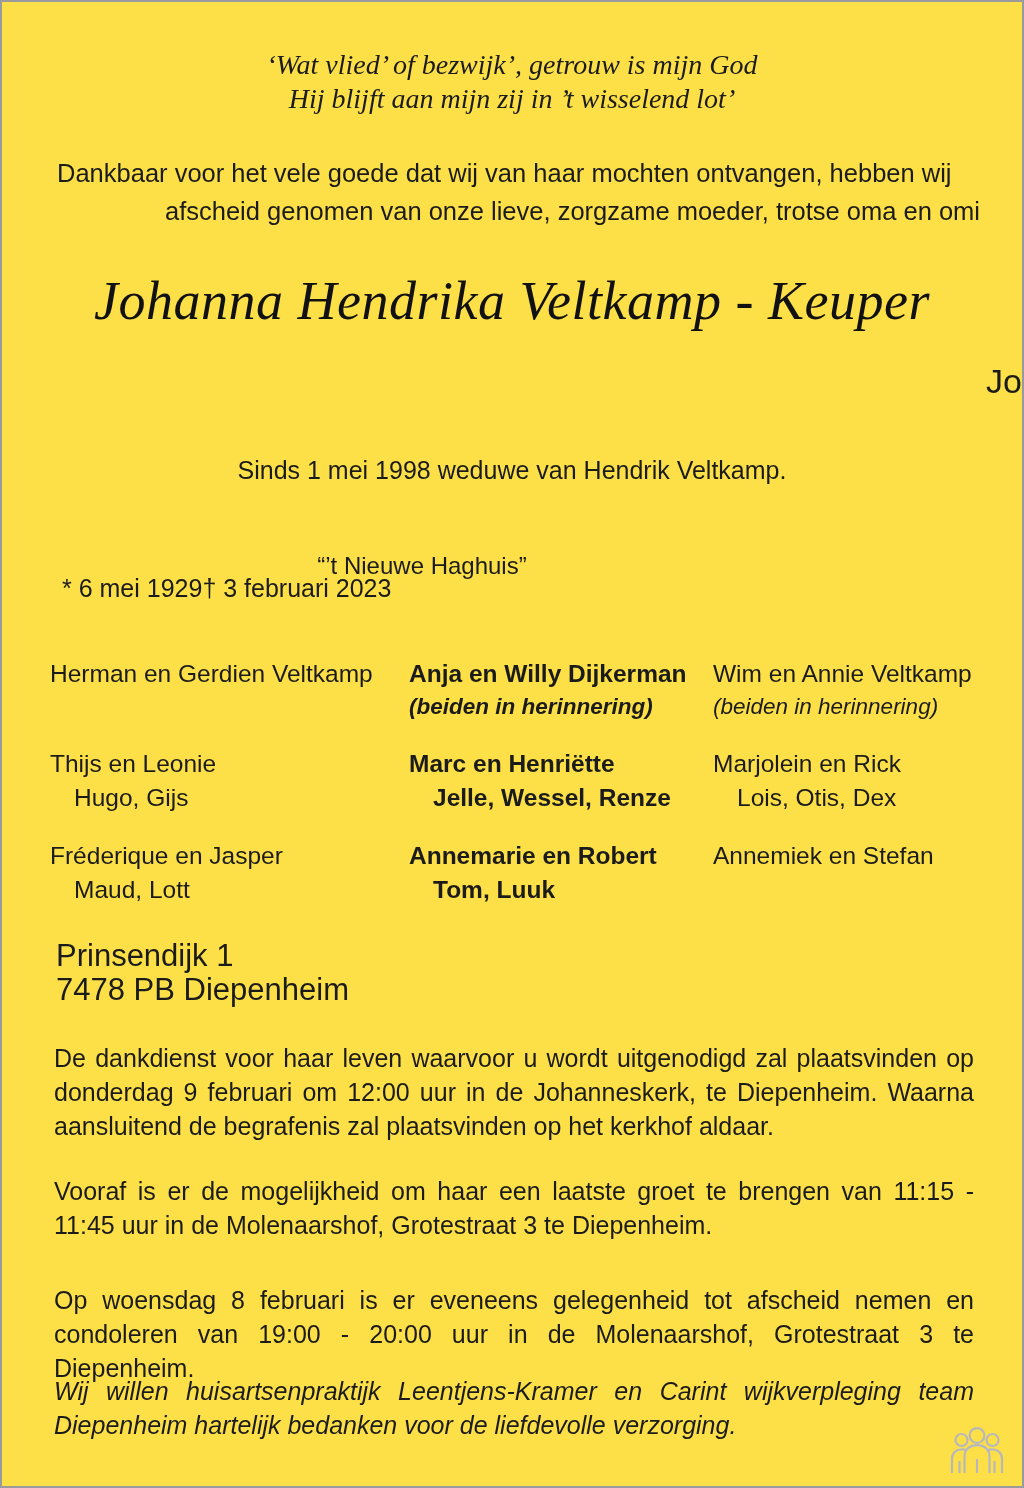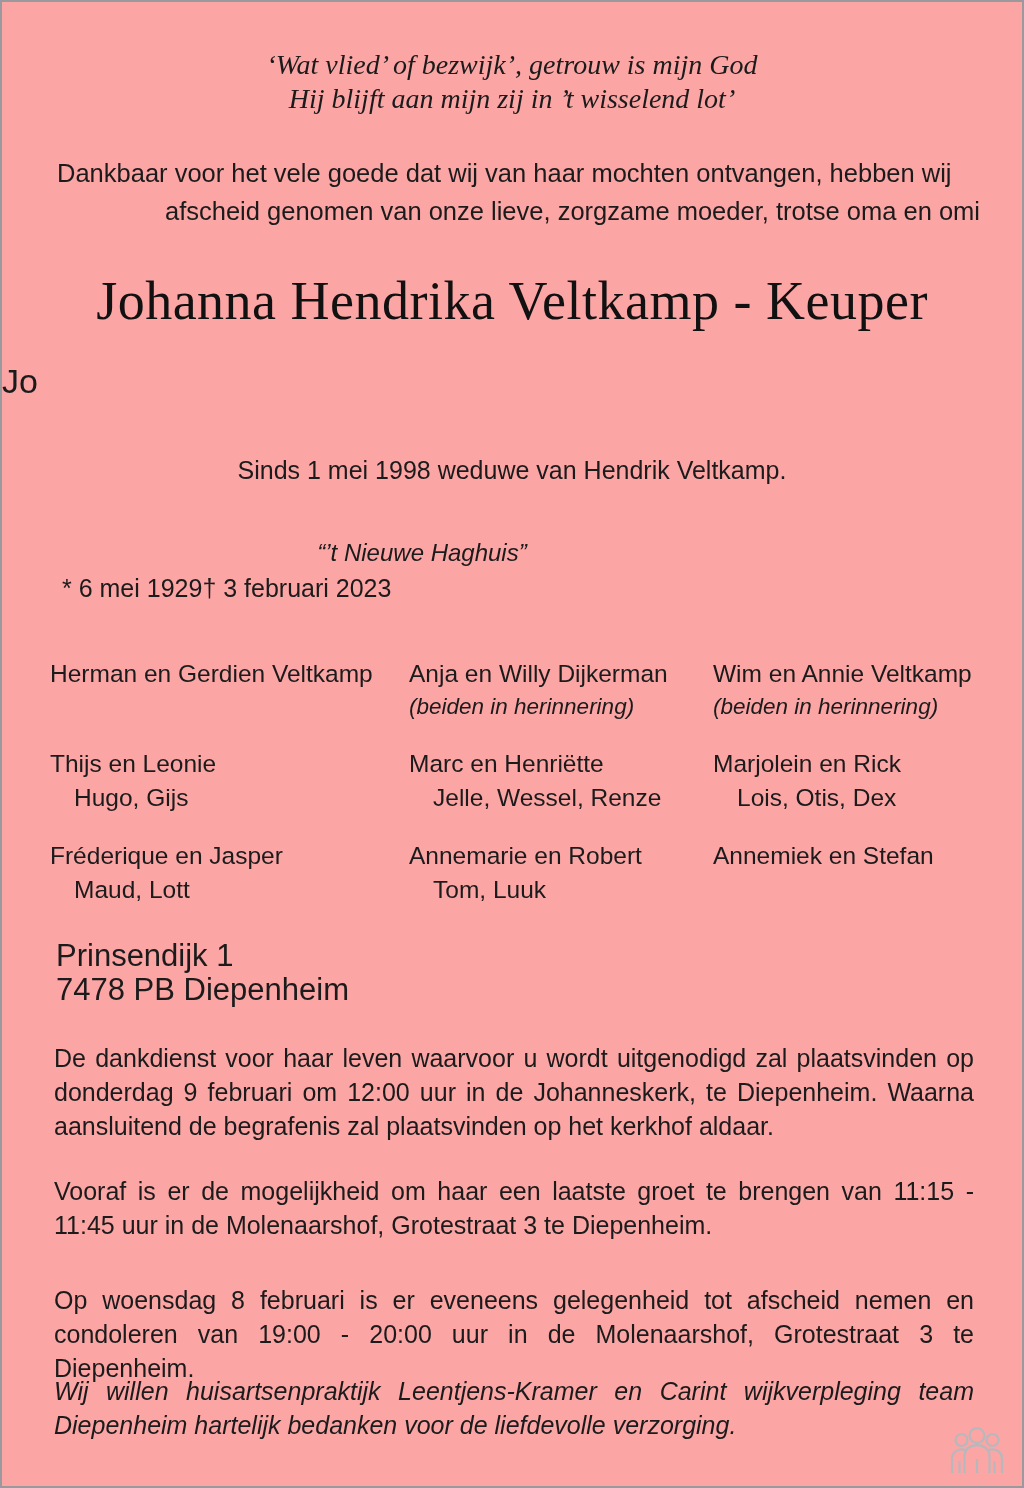--- a/index.html
+++ b/index.html
@@ -9,21 +9,21 @@
   }
   body {
     font-family: "Liberation Sans", sans-serif;
     color: #1b1b1b;
   }
   .page {
     position: relative;
     width: 1024px;
     height: 1488px;
     box-sizing: border-box;
-    background: #fca5a5;
+    background: #fde047;
     border: 2px solid #9a9a9e;
     overflow: hidden;
   }
   .inner {
     position: absolute;
     left: 0;
     top: 0;
     width: 1020px;
     height: 1484px;
   }
@@ -57,57 +57,57 @@
   .intro .l2 { text-align: right; }
 
   
   .name {
     position: absolute;
     left: 0;
     top: 268px;
     width: 1020px;
     text-align: center;
     font-family: "Liberation Serif", serif;
+    font-style: italic;
     font-size: 54px;
     line-height: 62px;
     letter-spacing: 0.5px;
     color: #111111;
   }
   .nickname {
     position: absolute;
     left: 0;
     top: 358px;
     width: 1020px;
-    text-align: left;
+    text-align: right;
     font-size: 34px;
     line-height: 42px;
     color: #1b1b1b;
   }
 
   
   .widow {
     position: absolute;
     left: 0;
     top: 452px;
     width: 1020px;
     text-align: center;
     font-size: 25px;
     line-height: 32px;
   }
 
   
   .housename {
     position: absolute;
     left: 0;
-    top: 536px;
+    top: 549px;
     width: 840px;
     text-align: center;
     font-size: 24px;
     line-height: 30px;
-    font-style: italic;
   }
   .dates {
     position: absolute;
     left: 60px;
     top: 570px;
     width: 912px;
     display: flex;
     font-size: 25px;
     line-height: 32px;
   }
@@ -118,21 +118,21 @@
     left: 48px;
     top: 655px;
     width: 940px;
   }
   .fam-row {
     display: flex;
     margin-bottom: 24px;
   }
   .fam-col { box-sizing: border-box; }
   .fam-col.c1 { width: 359px; }
-  .fam-col.c2 { width: 304px; }
+  .fam-col.c2 { width: 304px; font-weight: bold; }
   .fam-col.c3 { width: 277px; }
   .fam-parents {
     font-size: 24.5px;
     line-height: 34px;
     white-space: nowrap;
   }
   .fam-note {
     font-size: 22.5px;
     line-height: 32px;
     font-style: italic;

